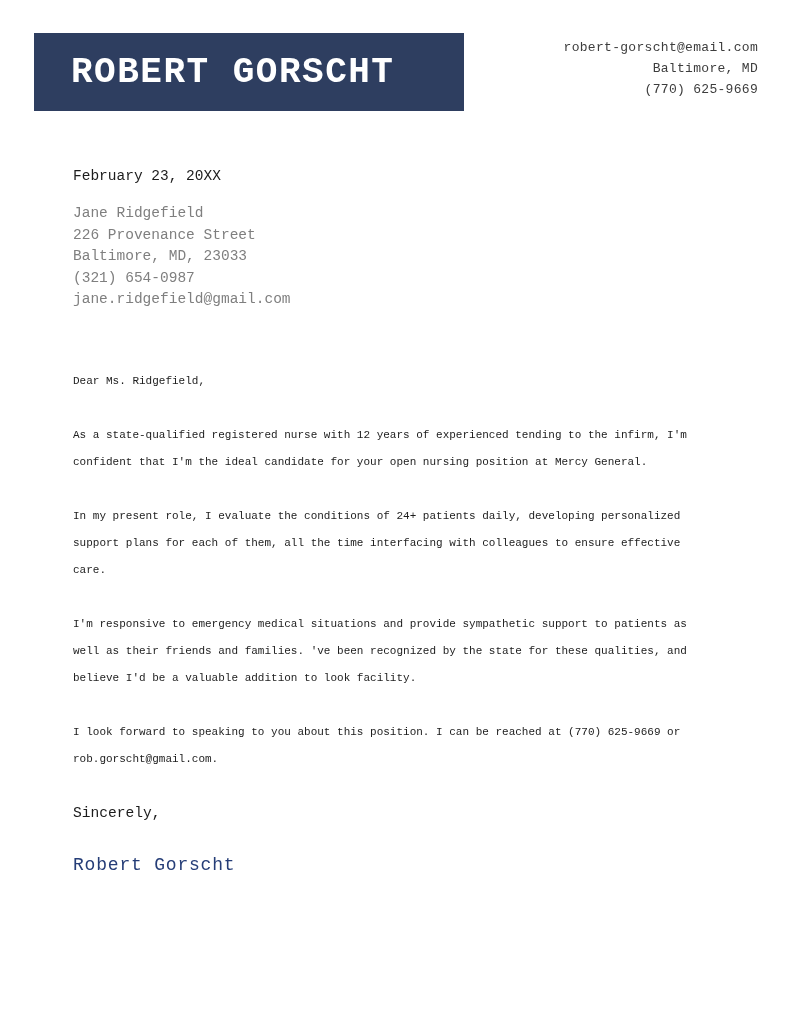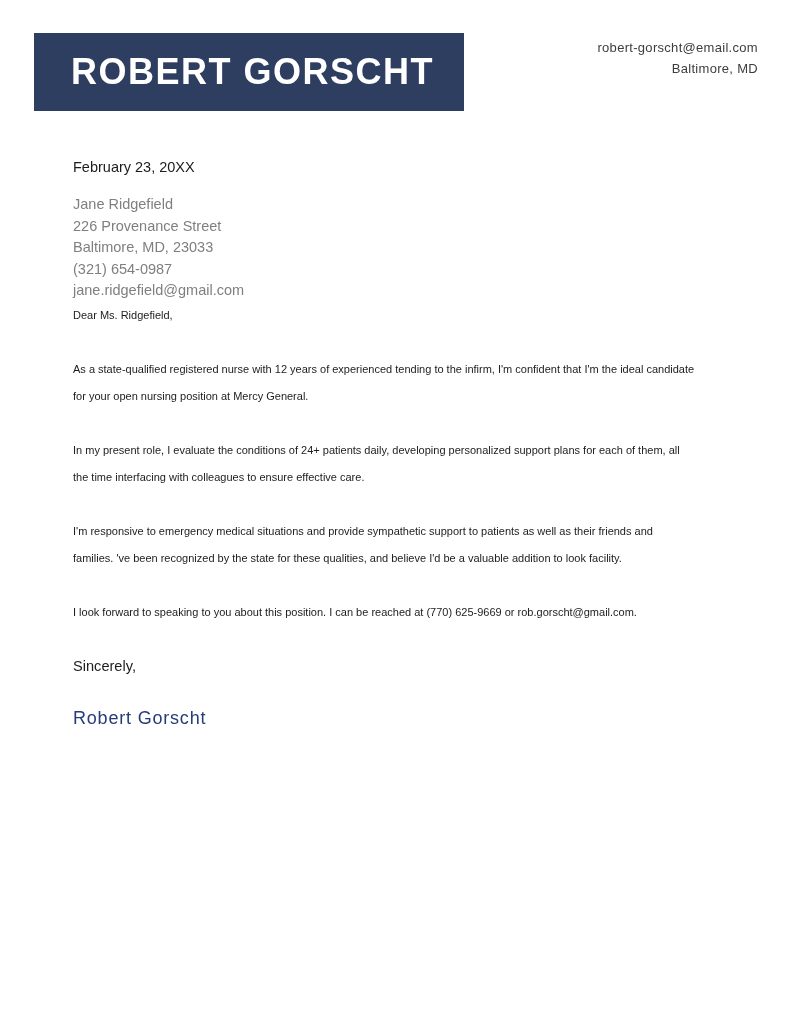--- a/index.html
+++ b/index.html
@@ -2,21 +2,21 @@
 <html><head>
 <meta charset="utf-8">
 <style>
   * { margin: 0; padding: 0; box-sizing: border-box; }
   html, body { background: #ffffff; }
   .page {
     position: relative;
     width: 800px;
     height: 1036px;
     background: #ffffff;
-    font-family: Liberation Sans, sans-serif;
+    font-family: Liberation Mono, monospace;
     color: #1c1c1c;
     overflow: hidden;
   }
   .name-band {
     position: absolute;
     left: 34px;
     top: 33px;
     width: 430px;
     height: 78px;
     background: #2e3e60;
@@ -37,33 +37,34 @@
     right: 42px;
     text-align: right;
     font-size: 13px;
     line-height: 21px;
     color: #3d3d3d;
     letter-spacing: 0.3px;
   }
   .content {
     position: absolute;
     left: 73px;
-    top: 157px;
+    top: 166px;
     width: 622px;
   }
   .date {
     font-size: 14.5px;
     line-height: 21px;
     color: #1c1c1c;
     margin-bottom: 16px;
   }
   .recipient {
     font-size: 14.5px;
     line-height: 21.5px;
     color: #7f7f7f;
+    margin-bottom: 57px;
   }
   .salutation, .body-paragraph {
     font-size: 11px;
     line-height: 27px;
     color: #1c1c1c;
     margin-bottom: 27px;
   }
   .closing {
     font-size: 14.6px;
     line-height: 27px;
@@ -83,20 +84,21 @@
 
 <div class="page">
 
   <div class="name-band">
     <div class="name">ROBERT GORSCHT</div>
   </div>
 
   <div class="contact-block">
     <div>robert-gorscht@email.com</div>
     <div>Baltimore, MD</div>
+    <div>(770) 625-9669</div>
   </div>
 
   <div class="content">
 
     <div class="date">February 23, 20XX</div>
 
     <div class="recipient">
       <div>Jane Ridgefield</div>
       <div>226 Provenance Street</div>
       <div>Baltimore, MD, 23033</div>

